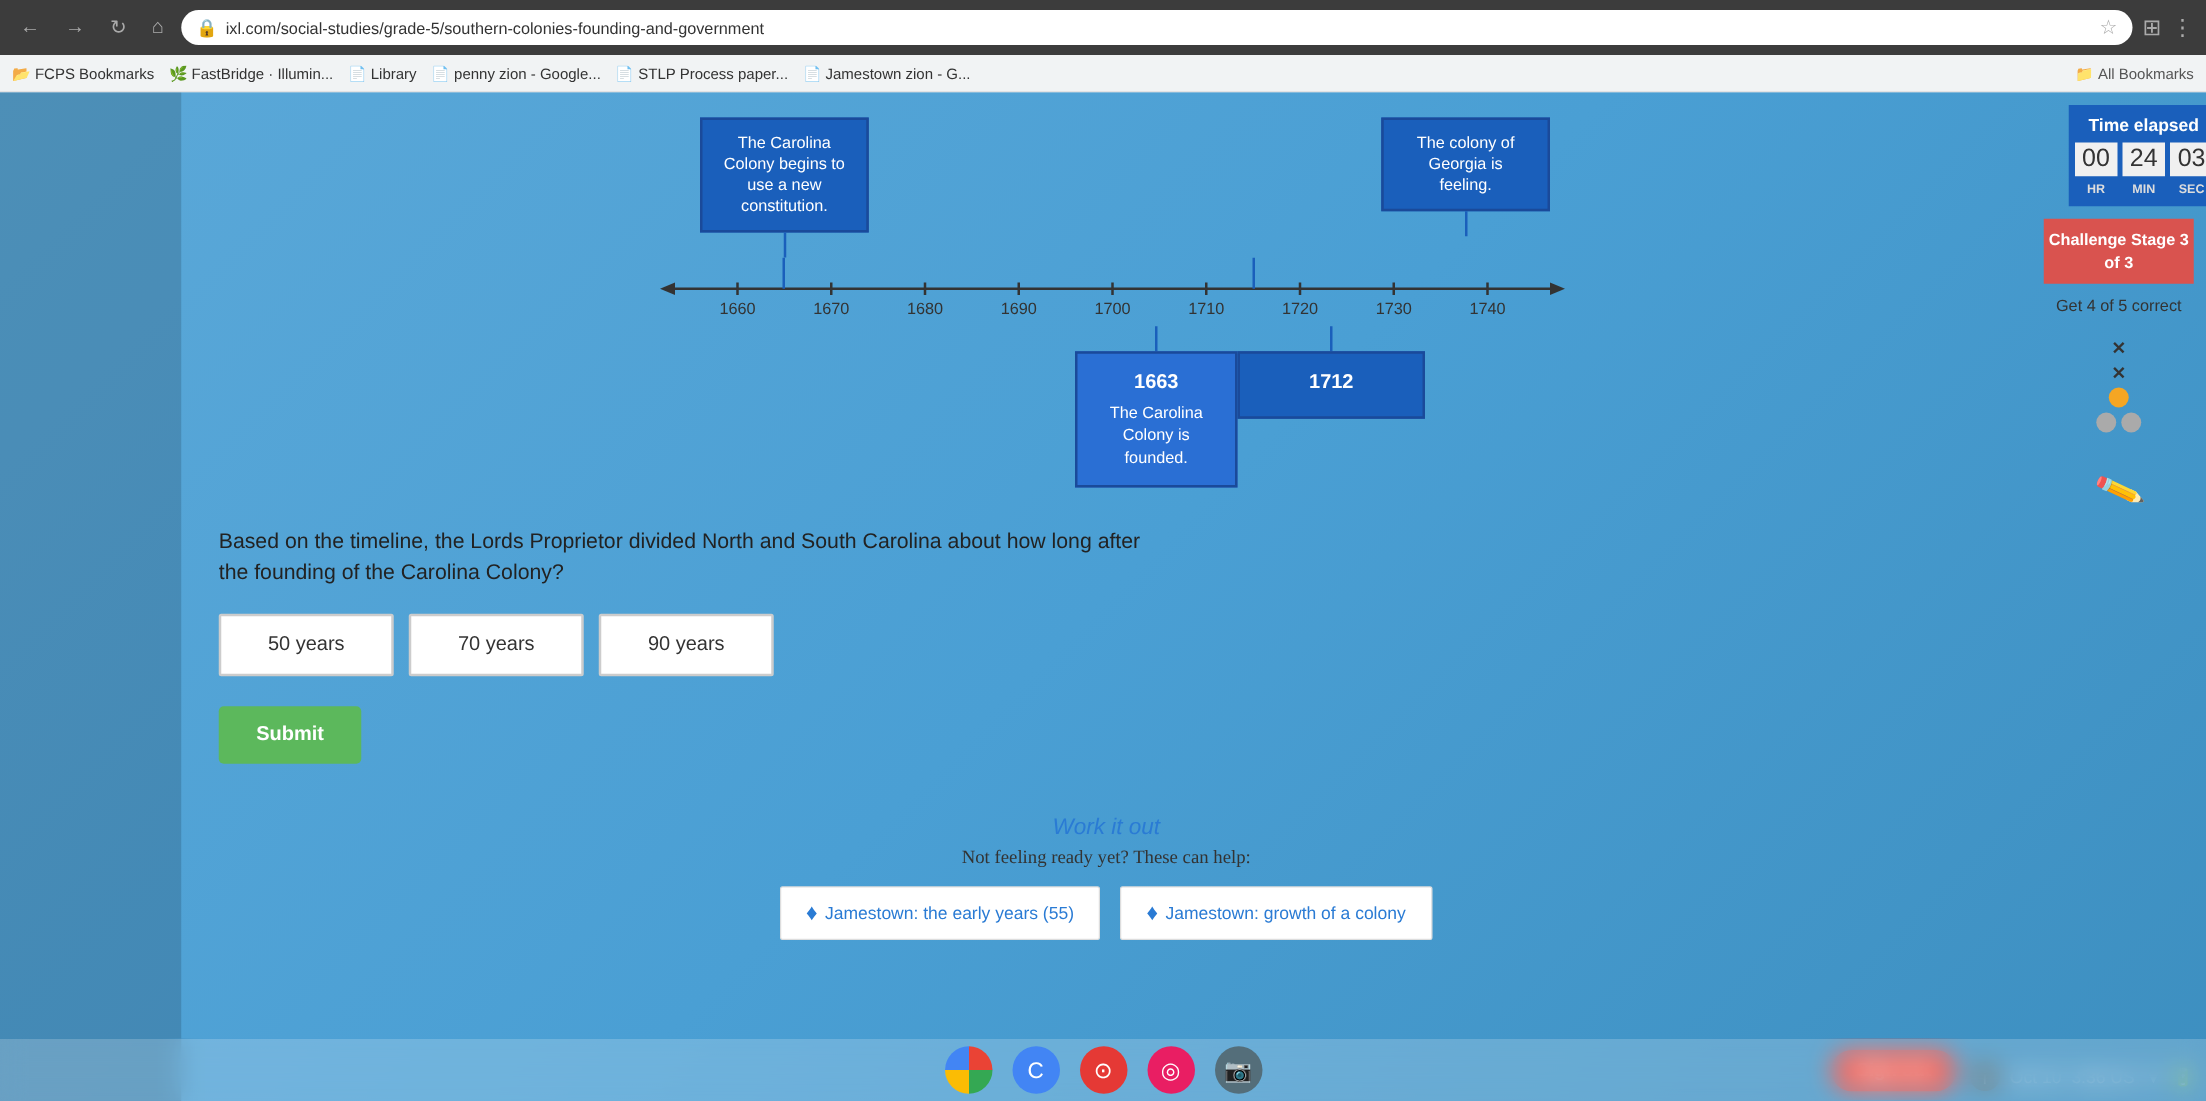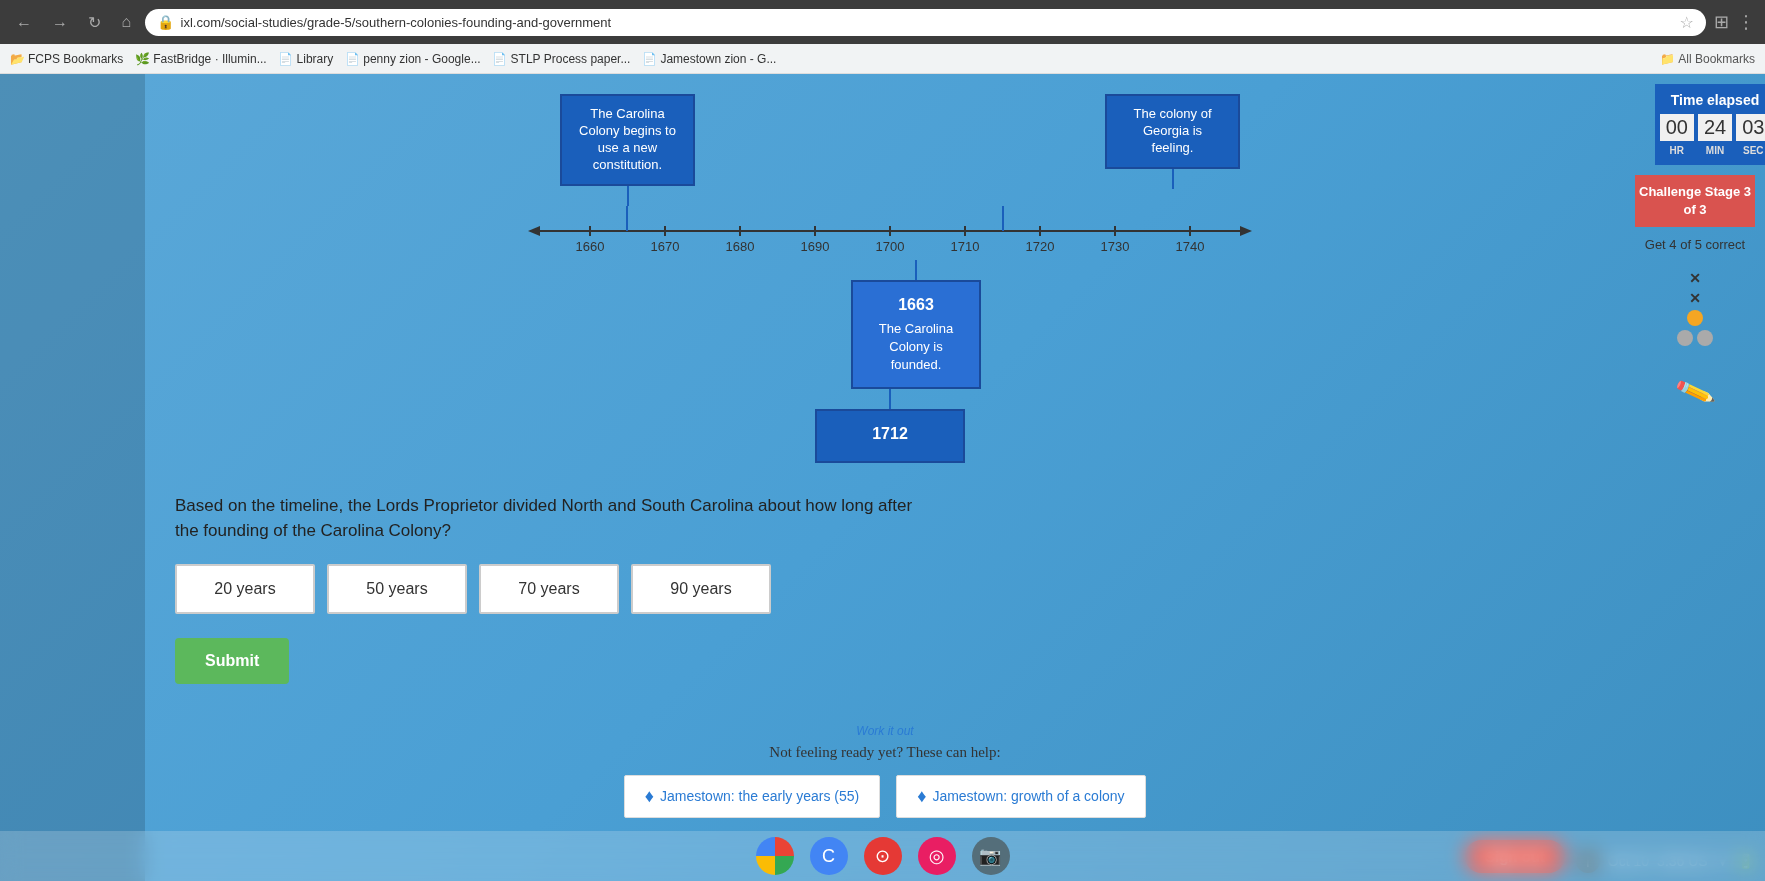--- a/index.html
+++ b/index.html
@@ -163,21 +163,21 @@
     }
 
     
     .work-it-out {
       text-align: center;
       margin-top: 40px;
     }
 
     .work-it-out-title {
       color: #2a7bd4;
-      font-size: 12px;
+      font-size: 18px;
       font-style: italic;
       margin-bottom: 6px;
     }
 
     .work-it-out-subtitle {
       color: #333;
       font-size: 15px;
       margin-bottom: 14px;
       font-family: Liberation Serif, serif;
     }
@@ -495,47 +495,44 @@
         <text x="605" y="45" text-anchor="middle" font-size="13" fill="#333">1730</text>
 
         <line x1="680" y1="20" x2="680" y2="30" stroke="#333" stroke-width="2"></line>
         <text x="680" y="45" text-anchor="middle" font-size="13" fill="#333">1740</text>
 
         <line x1="117" y1="0" x2="117" y2="25" stroke="#1a5fbb" stroke-width="2"></line>
         <line x1="493" y1="0" x2="493" y2="25" stroke="#1a5fbb" stroke-width="2"></line>
       </svg>
 
       
-      <div style="display:flex; margin-left:0; width:760px; justify-content:flex-end; margin-top:0px;flex-direction:column;">
+      <div style="display:flex; margin-left:0; width:760px; justify-content:flex-end; margin-top:0px;">
         <div style="display:flex; flex-direction:column; align-items:center; margin-left:52px;">
           <div class="connector-down"></div>
           <div class="timeline-box-bottom-small">
             <span class="year-label">1663</span>
             <span>The Carolina Colony is founded.</span>
           </div>
         </div>
-        <div style="display:flex; flex-direction:column; align-items:center; ">
+        <div style="display:flex; flex-direction:column; align-items:center; margin-right:130px;">
           <div class="connector-down"></div>
           <div class="timeline-box-bottom-large">
             <span class="year-label">1712</span>
           </div>
         </div>
       </div>
     </div>
 
     
     <div class="question-text">
       <span>Based on the timeline, the Lords Proprietor divided North and South Carolina about how long after the founding of the Carolina Colony?</span>
     </div>
 
     
     <div class="answer-buttons">
-      <button class="answer-btn">
-        <span>20 years</span>
-      </button>
       <button class="answer-btn">
         <span>50 years</span>
       </button>
       <button class="answer-btn">
         <span>70 years</span>
       </button>
       <button class="answer-btn">
         <span>90 years</span>
       </button>
     </div>

